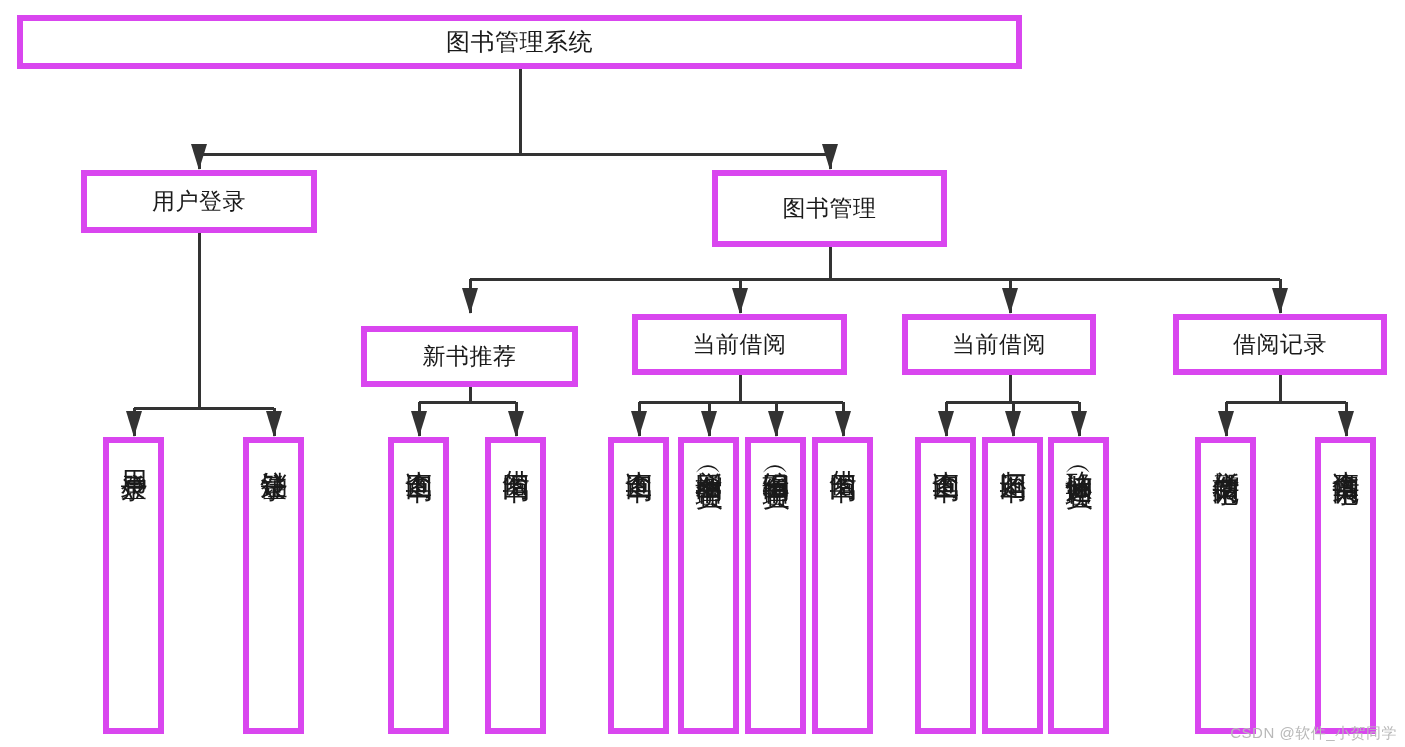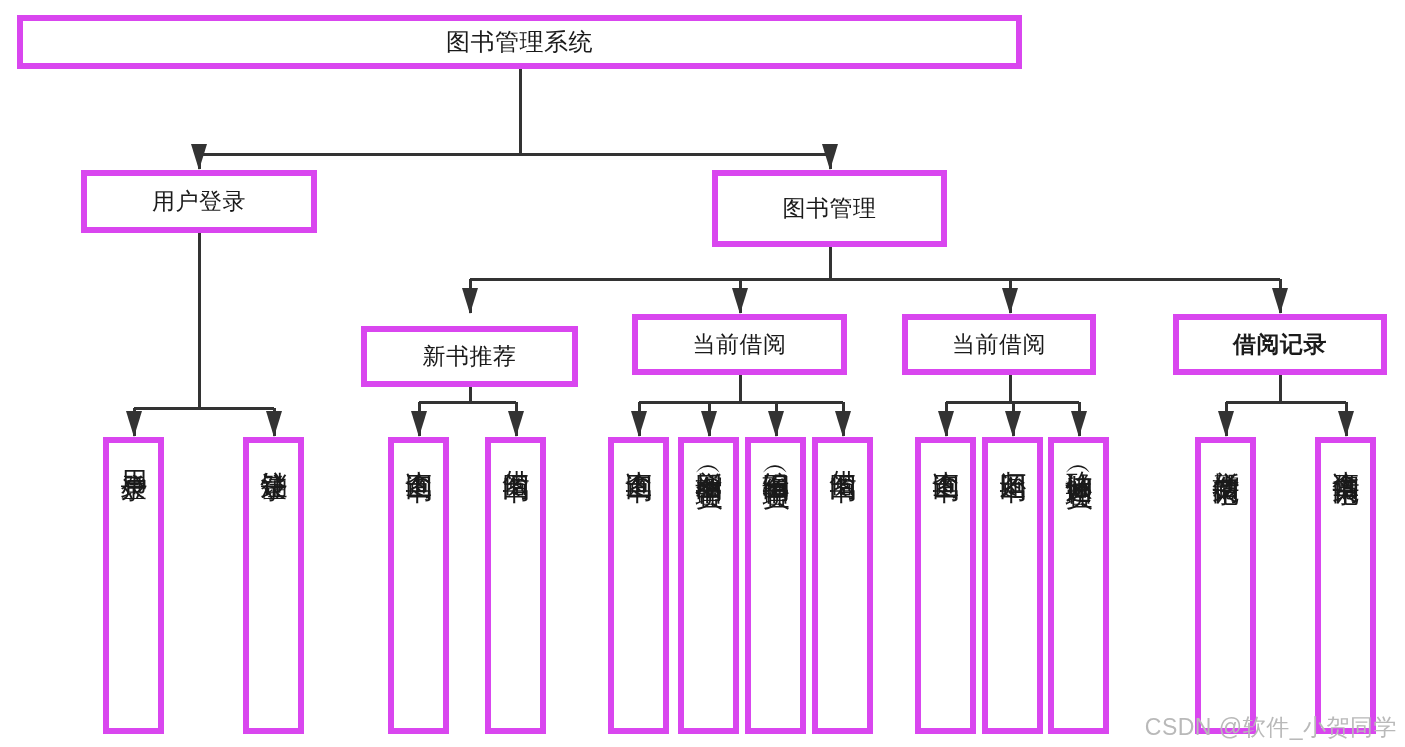--- a/index.html
+++ b/index.html
@@ -62,21 +62,21 @@
     text-orientation: upright;
     font-size: 27px;
     line-height: 1.0;
     letter-spacing: 2px;
     white-space: pre;
   }
   .watermark {
     position: absolute;
     right: 8px;
     bottom: 4px;
-    font-size: 23px;
+    font-size: 15px;
     color: #b9b9b9;
     z-index: 9;
     white-space: nowrap;
     letter-spacing: 0.5px;
   }
 </style>
 </head>
 <body>
 
 <div id="canvas">
@@ -146,21 +146,21 @@
       </div>
       <div class="node h" style="left: 361px; top: 314px; width: 217px; height: 61px; margin-top: 12px;">
         <span class="lbl">新书推荐</span>
       </div>
       <div class="node h" style="left: 632px; top: 314px; width: 215px; height: 61px;">
         <span class="lbl">当前借阅</span>
       </div>
       <div class="node h" style="left: 902px; top: 314px; width: 194px; height: 61px;">
         <span class="lbl">当前借阅</span>
       </div>
-      <div class="node h" style="left: 1173px; top: 314px; width: 214px; height: 61px; font-weight: bold;">
+      <div class="node h" style="left: 1173px; top: 314px; width: 214px; height: 61px;">
         <span class="lbl">借阅记录</span>
       </div>
       <div class="node v" style="left: 103px; top: 437px; width: 61px; height: 297px;">
         <span class="lbl">用户登录</span>
       </div>
       <div class="node v" style="left: 243px; top: 437px; width: 61px; height: 297px;">
         <span class="lbl">注销登录</span>
       </div>
       <div class="node v" style="left: 388px; top: 437px; width: 61px; height: 297px;">
         <span class="lbl">查询图书</span>

